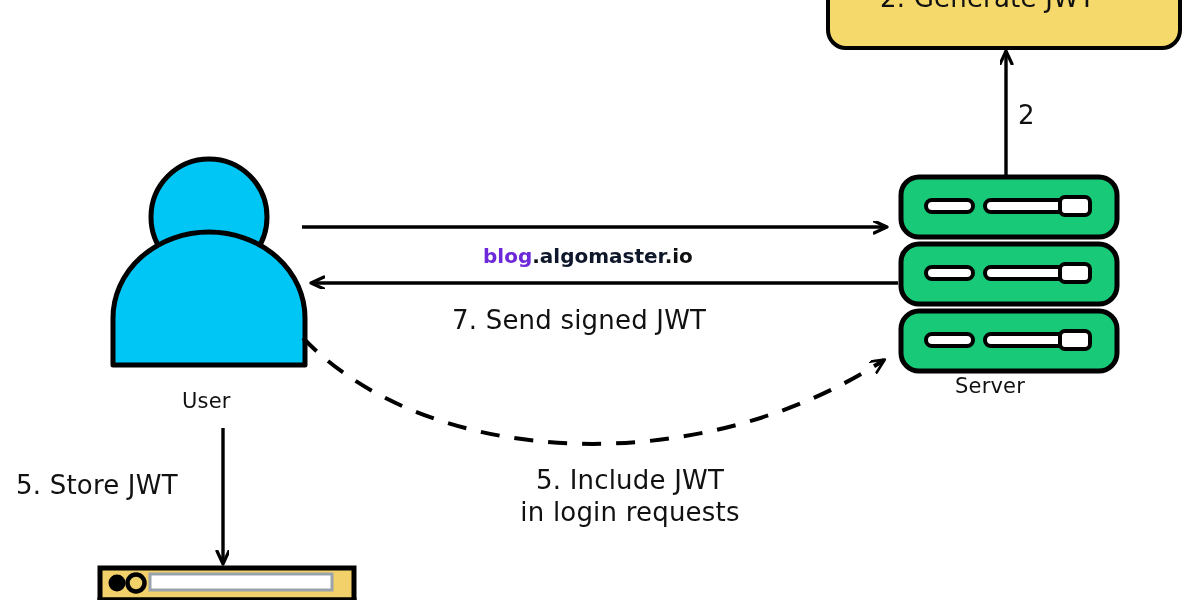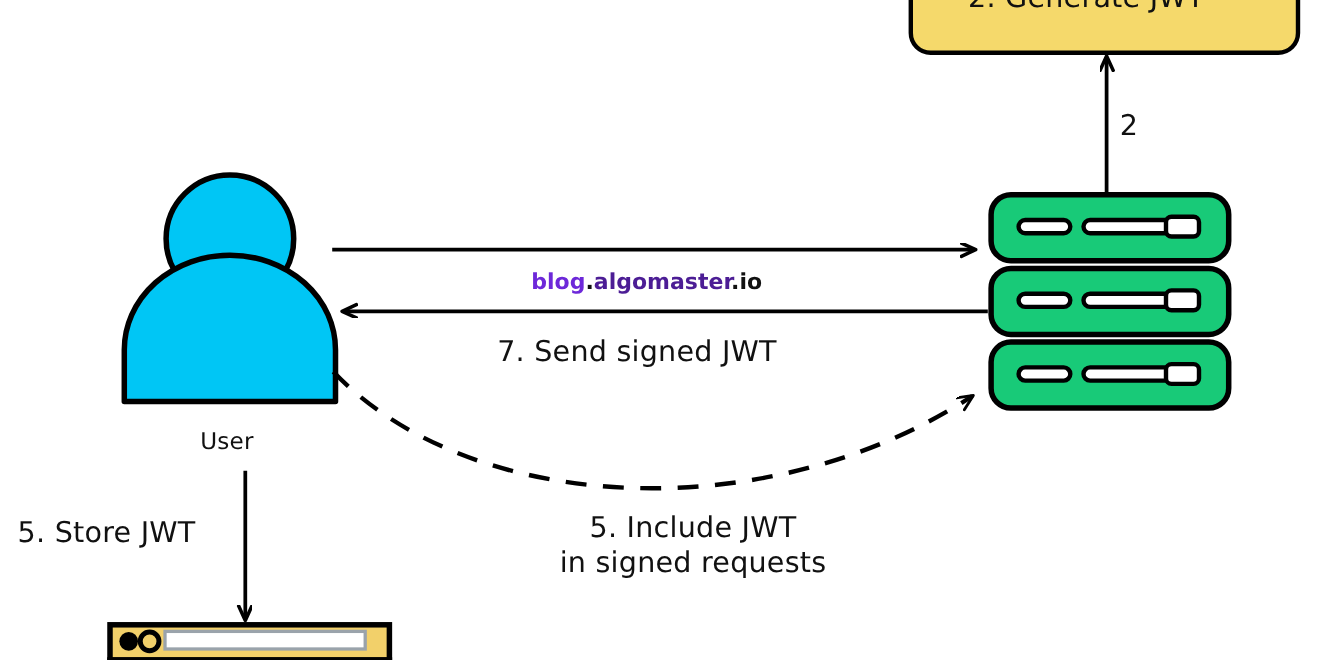--- a/index.html
+++ b/index.html
@@ -47,21 +47,21 @@
     white-space: normal;
   }
   #watermark {
     position: absolute;
     font-family: "DejaVu Sans", sans-serif;
     font-size: 20px;
     font-weight: bold;
     white-space: nowrap;
   }
   .wm-blog  { color: #6d28d9; }
-  .wm-algo  { color: #4c1d95; }
+  .wm-algo  { color: #0f172a; }
   .wm-dark  { color: #111111; }
 </style>
 </head>
 <body>
 
 <div id="diagram-canvas">
 
   <svg id="diagram-svg" viewBox="0 0 1200 600">
     <defs>
       <marker id="arrow-open" markerWidth="16" markerHeight="16" refX="13" refY="6" orient="auto" markerUnits="userSpaceOnUse">
@@ -125,25 +125,26 @@
 
 
   <div class="label label-step" style="left:452px; top:305px;">7. Send signed JWT</div>
 
   <div class="label label-step" style="left:16px; top:470px;">5. Store JWT</div>
 
   <div class="label label-num" style="left:1018px; top:100px;">2</div>
 
   <div class="label label-step label-multiline" style="left:495px; top:465px; width:270px;">
     <div>5. Include JWT</div>
-    <div>in signed requests</div>
+    <div>in login requests</div>
   </div>
 
   <div class="label label-entity" style="left:182px; top:389px;">User</div>
 
+  <div class="label label-entity" style="left:955px; top:374px;">Server</div>
 
   <div class="label label-step" style="left:880px; top:-17px;">2. Generate JWT</div>
 
   <div id="watermark" style="left:483px; top:244px;">
     <span class="wm-blog">blog</span><span class="wm-dark">.</span><span class="wm-algo">algomaster</span><span class="wm-dark">.</span><span class="wm-dark">io</span>
   </div>
 
 </div>
 
 </body></html>

